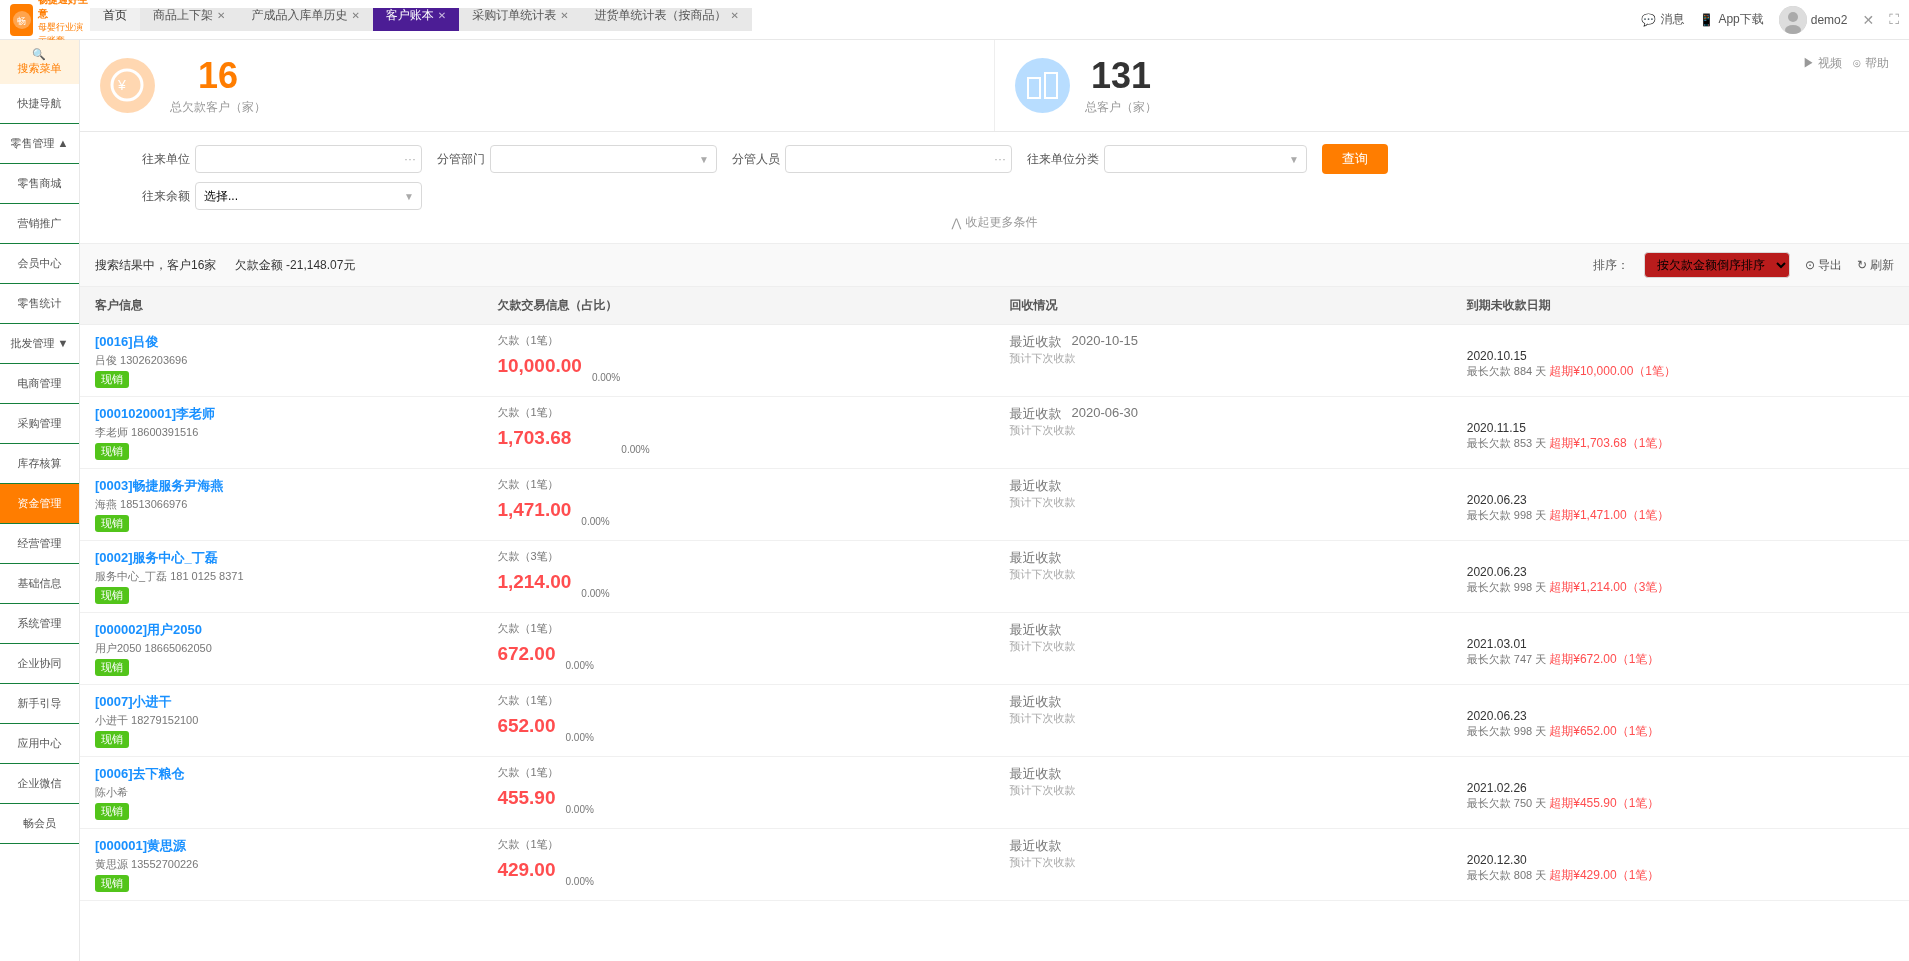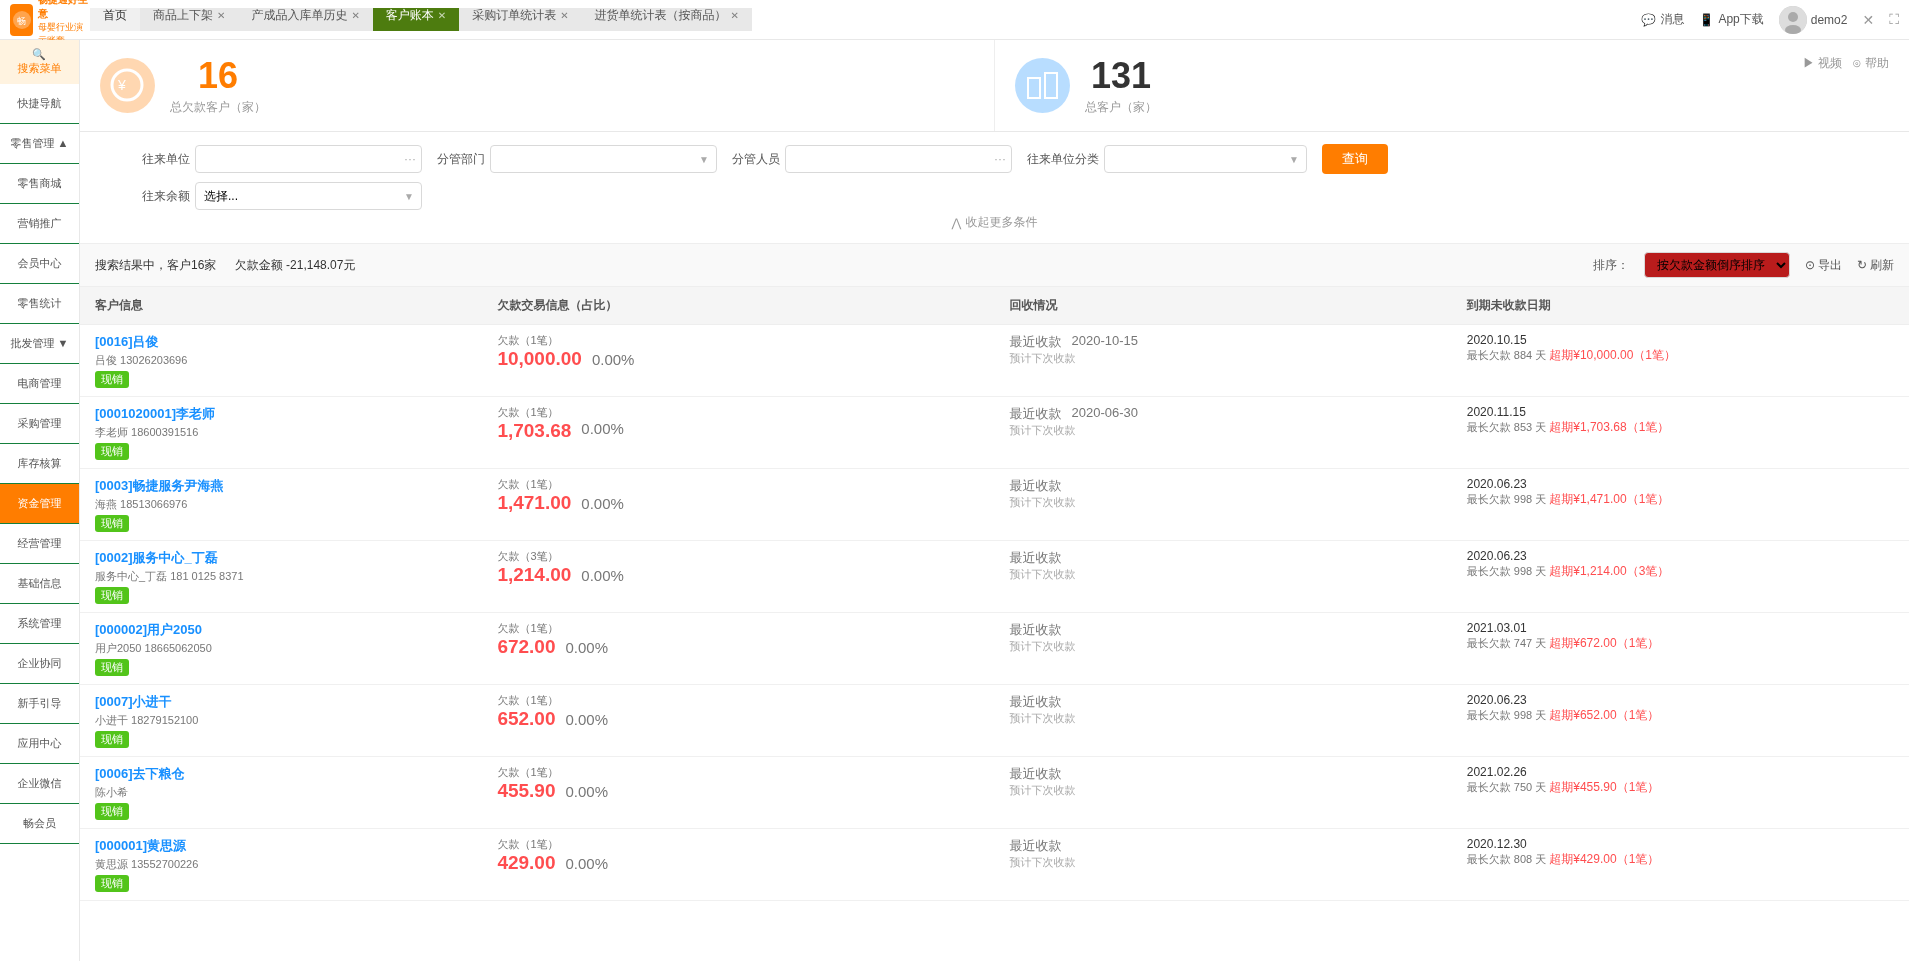--- a/index.html
+++ b/index.html
@@ -5,21 +5,21 @@
     * { box-sizing: border-box; margin: 0; padding: 0; }
     body { font-family: 'Microsoft YaHei', Arial, sans-serif; font-size: 12px; background: #f5f5f5; color: #333; overflow: hidden; }
     
     
     .top-bar { display: flex; align-items: center; height: 40px; background: #fff; border-bottom: 1px solid #e8e8e8; padding: 0 10px; }
     .logo-area { display: flex; align-items: center; width: 80px; }
     .logo-icon { width: 32px; height: 32px; background: #ff7d00; border-radius: 4px; display: flex; align-items: center; justify-content: center; color: white; font-size: 10px; margin-right: 5px; }
     .top-nav-tabs { display: flex; flex: 1; overflow: hidden; height: 23px; align-items: flex-end; }
     .top-tab { padding: 6px 12px; font-size: 12px; cursor: pointer; white-space: nowrap; border-top: 1px solid transparent; border-left: 1px solid transparent; border-right: 1px solid transparent; color: #555; height: 32px; display: flex; align-items: center; gap: 4px; }
     .top-tab.home { color: #333; background: #f0f0f0; }
-    .top-tab.active { background: #4d7c0f; color: white; border-radius: 4px 4px 0 0; }
+    .top-tab.active { background: #4c1d95; color: white; border-radius: 4px 4px 0 0; }
     .top-tab.inactive { background: #e8e8e8; color: #555; border-radius: 4px 4px 0 0; }
     .close-x { font-size: 10px; color: inherit; opacity: 0.7; }
     .top-right { display: flex; align-items: center; gap: 15px; margin-left: auto; }
     .top-right-item { display: flex; align-items: center; gap: 4px; font-size: 12px; color: #555; cursor: pointer; }
     .avatar { width: 28px; height: 28px; border-radius: 50%; background: #ccc; display: flex; align-items: center; justify-content: center; overflow: hidden; }
 
     
     .layout { display: flex; height: calc(100vh - 40px); }
     
     
@@ -68,26 +68,26 @@
     .data-table th { padding: 10px 15px; text-align: left; font-size: 12px; font-weight: bold; color: #555; border-bottom: 1px solid #eee; }
     .data-table td { padding: 8px 15px; border-bottom: 1px solid #f0f0f0; vertical-align: top; font-size: 12px; }
     
     .customer-name { color: #1890ff; cursor: pointer; font-size: 13px; font-weight: bold; }
     .customer-phone { color: #777; font-size: 11px; margin-top: 2px; }
     .tag { display: inline-block; padding: 1px 6px; border-radius: 3px; font-size: 11px; margin-top: 3px; }
     .tag-green { background: #52c41a; color: white; }
     
     .owe-amount { color: #ff4d4f; font-size: 19px; font-weight: bold; }
     .owe-desc { color: #777; font-size: 11px; }
-    .owe-pct { color: #777; font-size: 15px; margin-left: 5px; }
+    .owe-pct { color: #777; font-size: 10px; margin-left: 5px; margin-top: 24px; }
     
     .repay-date { color: #777; font-size: 13px; }
     .repay-next { color: #aaa; font-size: 11px; }
     
-    .overdue-date { color: #333; font-size: 12px; }
+    .overdue-date { color: #333; font-size: 12px; margin-top: 16px; }
     .overdue-days { color: #777; font-size: 11px; }
     .overdue-amount { color: #ff4d4f; font-size: 12px; cursor: pointer; }
 
     .select-wrapper { position: relative; display: flex; align-items: center; flex: 1; }
     .select-wrapper select { flex: 1; appearance: none; border: 1px solid #d9d9d9; border-radius: 4px; padding: 4px 24px 4px 8px; font-size: 12px; height: 28px; background: white; cursor: pointer; }
     .select-wrapper .arrow { position: absolute; right: 8px; color: #aaa; pointer-events: none; font-size: 10px; }
     
     .input-wrapper { position: relative; display: flex; align-items: center; flex: 1; }
     .input-wrapper input { flex: 1; border: 1px solid #d9d9d9; border-radius: 4px; padding: 4px 24px 4px 8px; font-size: 12px; height: 28px; }
     .input-wrapper .dots { position: absolute; right: 6px; color: #aaa; cursor: pointer; }
@@ -373,21 +373,21 @@
     </td>
   </tr>
             <tr>
     <td>
       <a class="customer-name">[0001020001]李老师</a>
       <div class="customer-phone">李老师 18600391516</div>
       <span class="tag tag-green">现销</span>
     </td>
     <td>
       <div class="owe-desc">欠款（1笔）</div>
-      <div style="display:flex;">
+      <div style="display:flex;align-items:center;gap:40px;">
         <span class="owe-amount">1,703.68</span>
         <span class="owe-pct" style="margin-left:10px;">0.00%</span>
       </div>
     </td>
     <td>
       <div style="display:flex;gap:10px;">
         <span class="repay-date">最近收款</span>
         <span class="repay-date">2020-06-30</span>
       </div>
       <div class="repay-next">预计下次收款</div>

